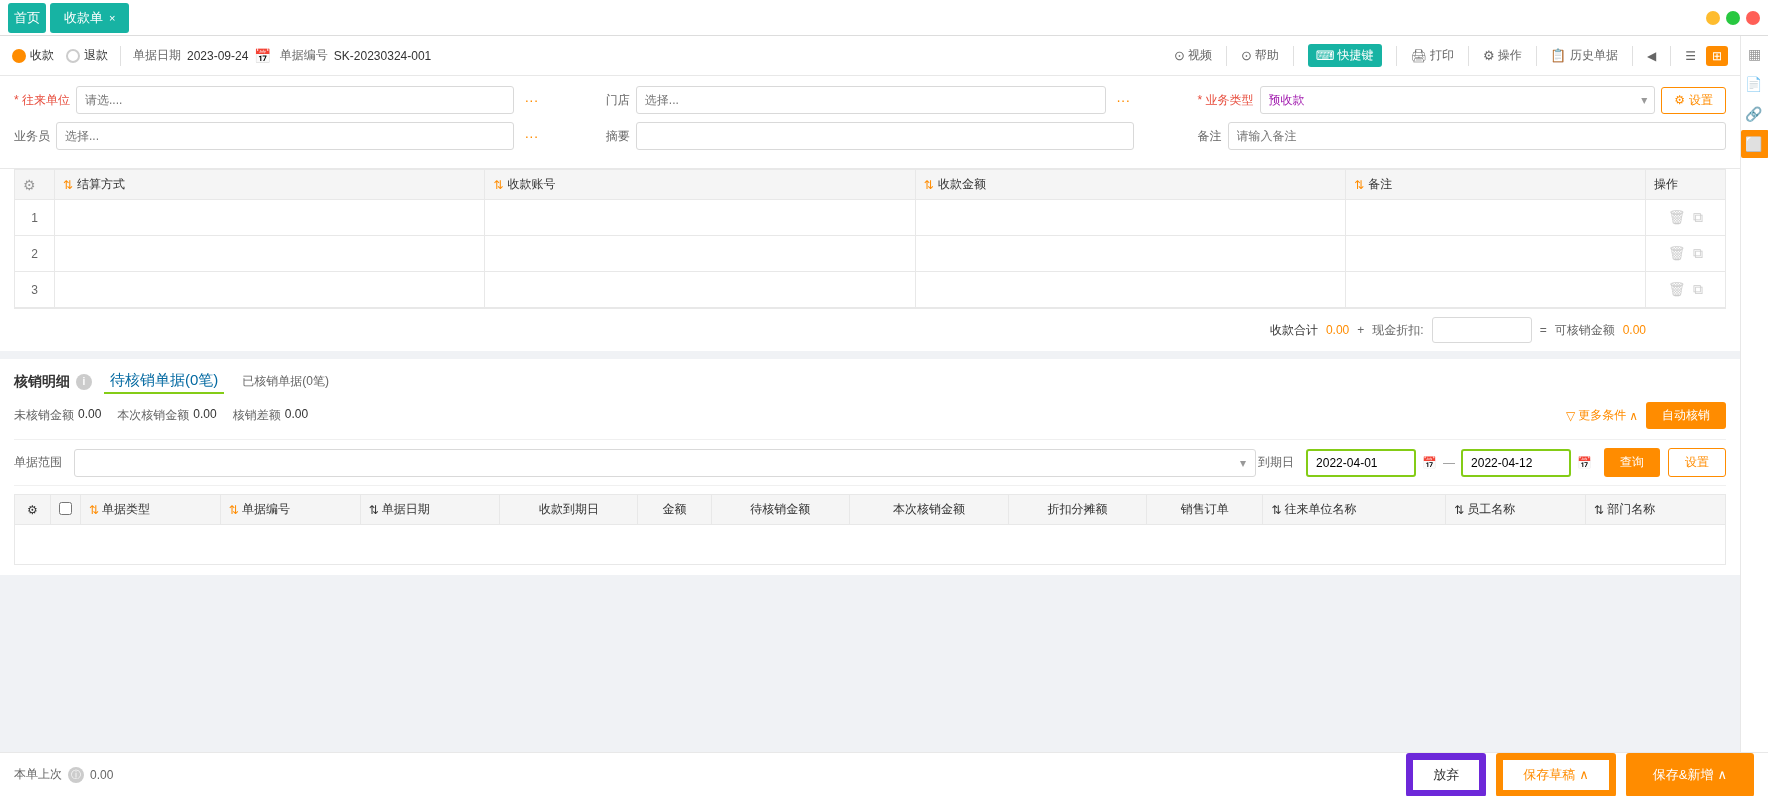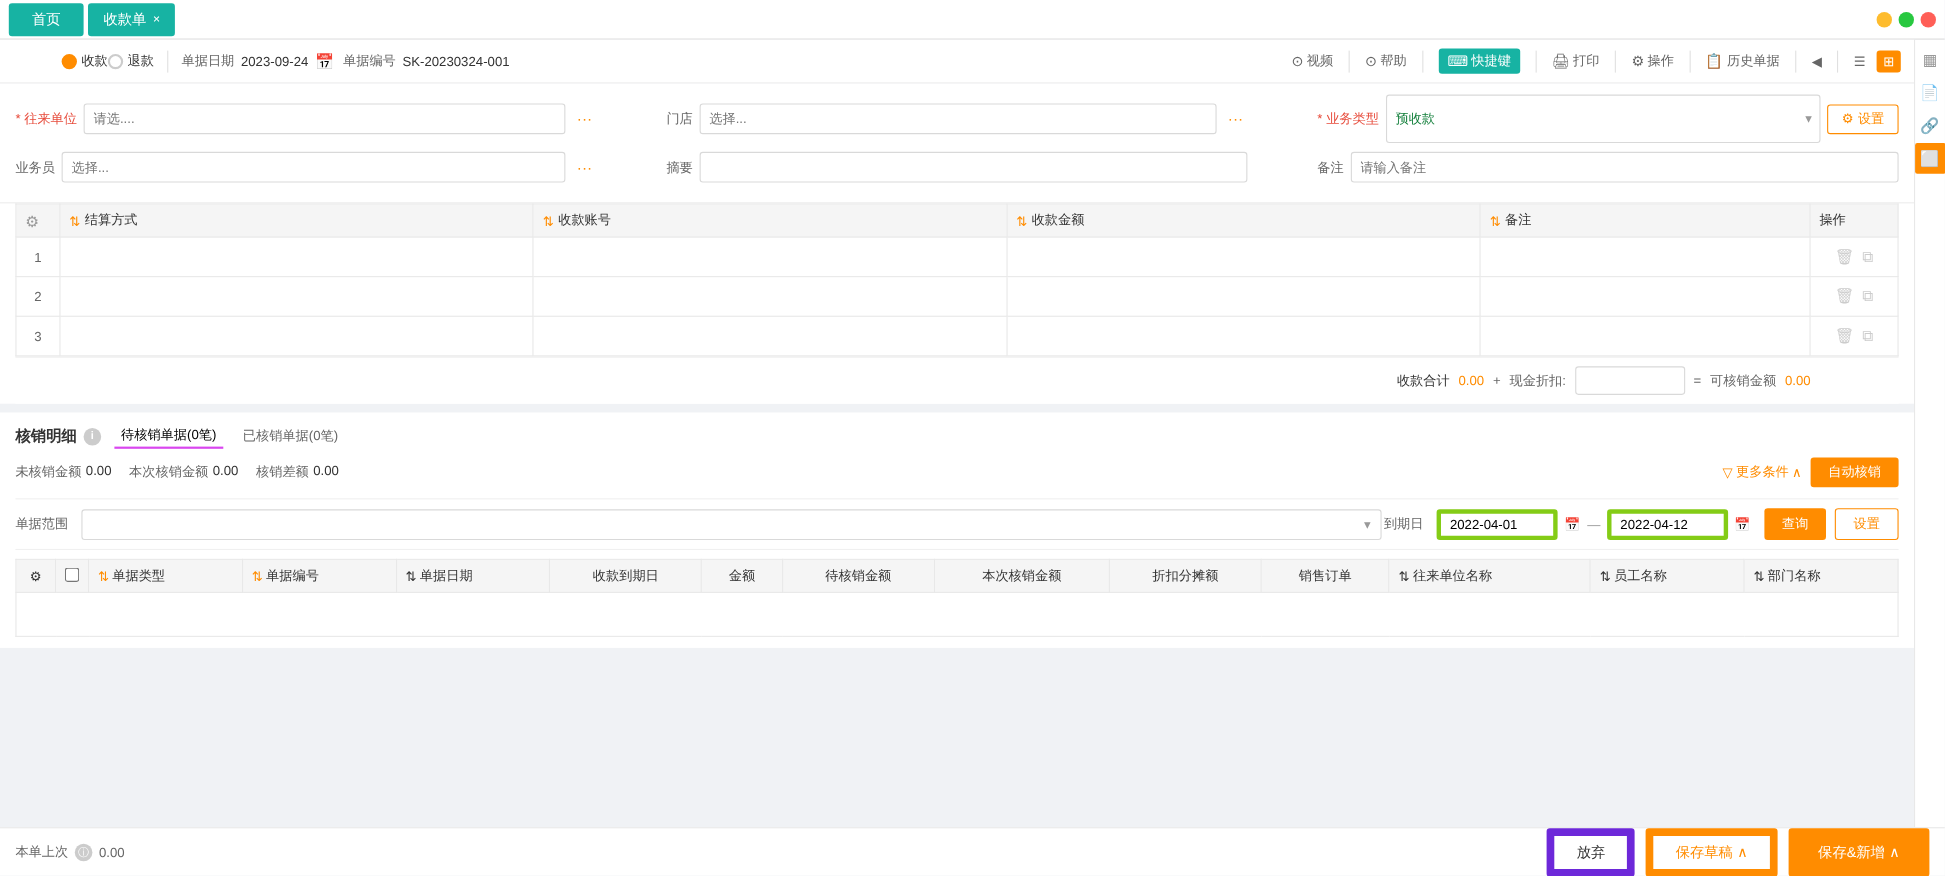--- a/index.html
+++ b/index.html
@@ -4,39 +4,39 @@
   <style>
     * { box-sizing: border-box; margin: 0; padding: 0; }
     body { font-family: 'Microsoft YaHei', Arial, sans-serif; font-size: 12px; background: #f0f2f5; color: #333; overflow: hidden; }
 
     
     .tab-bar {
       display: flex; align-items: center; background: #fff; border-bottom: 1px solid #ddd;
       height: 36px; padding: 0 8px; gap: 4px;
     }
     .tab-home {
-      padding: 6px 21px; color: #fff; background: #17b3a3; border-radius: 3px; cursor: pointer; font-size: 13px;
+      padding: 6px 6px; color: #fff; background: #17b3a3; border-radius: 3px; cursor: pointer; font-size: 13px;
     }
     .tab-active {
       padding: 6px 14px; color: #fff; background: #17b3a3; border-radius: 3px; cursor: pointer; font-size: 13px;
       display: flex; align-items: center; gap: 6px;
     }
     .tab-close { color: #fff; cursor: pointer; font-size: 11px; }
     .tab-bar-right { margin-left: auto; display: flex; gap: 6px; }
     .win-btn { width: 14px; height: 14px; border-radius: 50%; cursor: pointer; border: none; }
     .win-close { background: #ff5f57; }
     .win-min { background: #febc2e; }
     .win-max { background: #28c840; }
 
     
     .toolbar {
       display: flex; align-items: center; background: #fff; border-bottom: 1px solid #e8e8e8;
       height: 40px; padding: 0 12px; gap: 8px;
     }
-    .radio-group { display: flex; align-items: center; margin-left: 44px; }
+    .radio-group { display: flex; gap: 12px; align-items: center; }
     .radio-label { display: flex; align-items: center; gap: 4px; cursor: pointer; }
     .radio-dot { width: 14px; height: 14px; border-radius: 50%; border: 2px solid #ff8c00; background: #ff8c00; display: flex; align-items: center; justify-content: center; }
     .radio-dot-empty { width: 14px; height: 14px; border-radius: 50%; border: 2px solid #ccc; background: #fff; }
     .divider-v { width: 1px; height: 20px; background: #e0e0e0; margin: 0 4px; }
 
     .doc-info { display: flex; align-items: center; gap: 6px; }
     .doc-label { color: #666; }
     .doc-value { color: #333; font-weight: 500; }
     .doc-icon { color: #ff8c00; cursor: pointer; font-size: 14px; }
 
@@ -53,22 +53,22 @@
     .form-field { display: flex; align-items: center; gap: 6px; flex: 1; }
     .form-field-label { color: #e74c3c; font-size: 12px; white-space: nowrap; min-width: fit-content; }
     .form-field-label.required::before { content: '* '; color: #e74c3c; }
     .form-field-label.plain { color: #666; }
     .form-input {
       flex: 1; height: 28px; border: 1px solid #d9d9d9; border-radius: 3px; padding: 0 8px;
       color: #ccc; font-size: 12px; outline: none; background: #fff; min-width: 0;
     }
     .more-btn { color: #ff8c00; cursor: pointer; font-size: 14px; padding: 0 4px; }
     .form-select {
-      flex: 1; height: 44px; border: 1px solid #d9d9d9; border-radius: 3px; padding: 0 8px;
-      color: #15803d; font-size: 12px; outline: none; background: #fff; appearance: none; cursor: pointer;
+      flex: 1; height: 28px; border: 1px solid #d9d9d9; border-radius: 3px; padding: 0 8px;
+      color: #a21caf; font-size: 12px; outline: none; background: #fff; appearance: none; cursor: pointer;
     }
     .select-wrapper { flex: 1; position: relative; display: flex; align-items: center; }
     .select-arrow { position: absolute; right: 8px; color: #999; pointer-events: none; }
     .settings-btn {
       padding: 4px 12px; border: 1px solid #ff8c00; color: #ff8c00; border-radius: 3px;
       background: #fff; cursor: pointer; font-size: 12px; display: flex; align-items: center; gap: 4px;
     }
     .data-table { width: 100%; border-collapse: collapse; font-size: 12px; }
     .data-table th {
       background: #f5f5f5; border: 1px solid #e8e8e8; padding: 6px 8px;
@@ -95,33 +95,33 @@
     .summary-input {
       width: 100px; height: 26px; border: 1px solid #d9d9d9; border-radius: 3px;
       padding: 0 6px; font-size: 12px; text-align: right;
     }
 
     
     .verify-section { background: #fff; margin-top: 8px; padding: 10px 14px; }
     .verify-header { display: flex; align-items: center; gap: 12px; margin-bottom: 8px; }
     .verify-title { font-size: 14px; font-weight: bold; color: #333; display: flex; align-items: center; gap: 6px; }
     .info-icon { width: 16px; height: 16px; border-radius: 50%; background: #ccc; color: #fff; display: inline-flex; align-items: center; justify-content: center; font-size: 10px; cursor: pointer; }
-    .verify-tab { color: #000000; cursor: pointer; font-size: 12px; padding: 2px 6px; border-bottom: 2px solid #d946ef; }
+    .verify-tab { color: #0369a1; cursor: pointer; font-size: 15px; padding: 2px 6px; border-bottom: 2px solid #84cc16; }
     .verify-tab-inactive { color: #666; cursor: pointer; font-size: 12px; padding: 2px 6px; text-align: right; }
 
     .verify-stats { display: flex; align-items: center; gap: 16px; margin-bottom: 10px; font-size: 12px; color: #666; }
     .stat-item { display: flex; gap: 4px; }
     .stat-value { color: #333; }
 
     .verify-filters { display: flex; align-items: center; gap: 12px; padding: 8px 0; border-top: 1px solid #f0f0f0; border-bottom: 1px solid #f0f0f0; margin-bottom: 8px; }
     .filter-right { margin-left: auto; display: flex; align-items: center; gap: 8px; }
     .filter-label { color: #666; white-space: nowrap; }
     .filter-select { display: flex; align-items: center; gap: 4px; flex: 1; position: relative; }
     .filter-input { flex: 1; height: 28px; border: 1px solid #d9d9d9; border-radius: 3px; padding: 0 8px; font-size: 12px; outline: none; min-width: 200px; }
-    .date-input { width: 110px; height: 28px; border: 4px solid #84cc16; border-radius: 3px; padding: 0 8px; font-size: 12px; outline: none; }
+    .date-input { width: 110px; height: 28px; border: 2px solid #84cc16; border-radius: 3px; padding: 0 8px; font-size: 12px; outline: none; }
     .date-sep { color: #999; }
     .filter-btn { padding: 5px 16px; border-radius: 3px; border: none; cursor: pointer; font-size: 12px; }
     .btn-orange { background: #ff8c00; color: #fff; }
     .btn-orange-outline { background: #fff; color: #ff8c00; border: 1px solid #ff8c00; }
     .more-filter { color: #ff8c00; cursor: pointer; font-size: 12px; display: flex; align-items: center; gap: 3px; }
 
     
     .bottom-table { width: 100%; border-collapse: collapse; font-size: 12px; }
     .bottom-table th { background: #f5f5f5; border: 1px solid #e8e8e8; padding: 6px 8px; color: #333; font-weight: normal; white-space: nowrap; }
     .bottom-table td { border: 1px solid #e8e8e8; padding: 6px 8px; height: 34px; }

